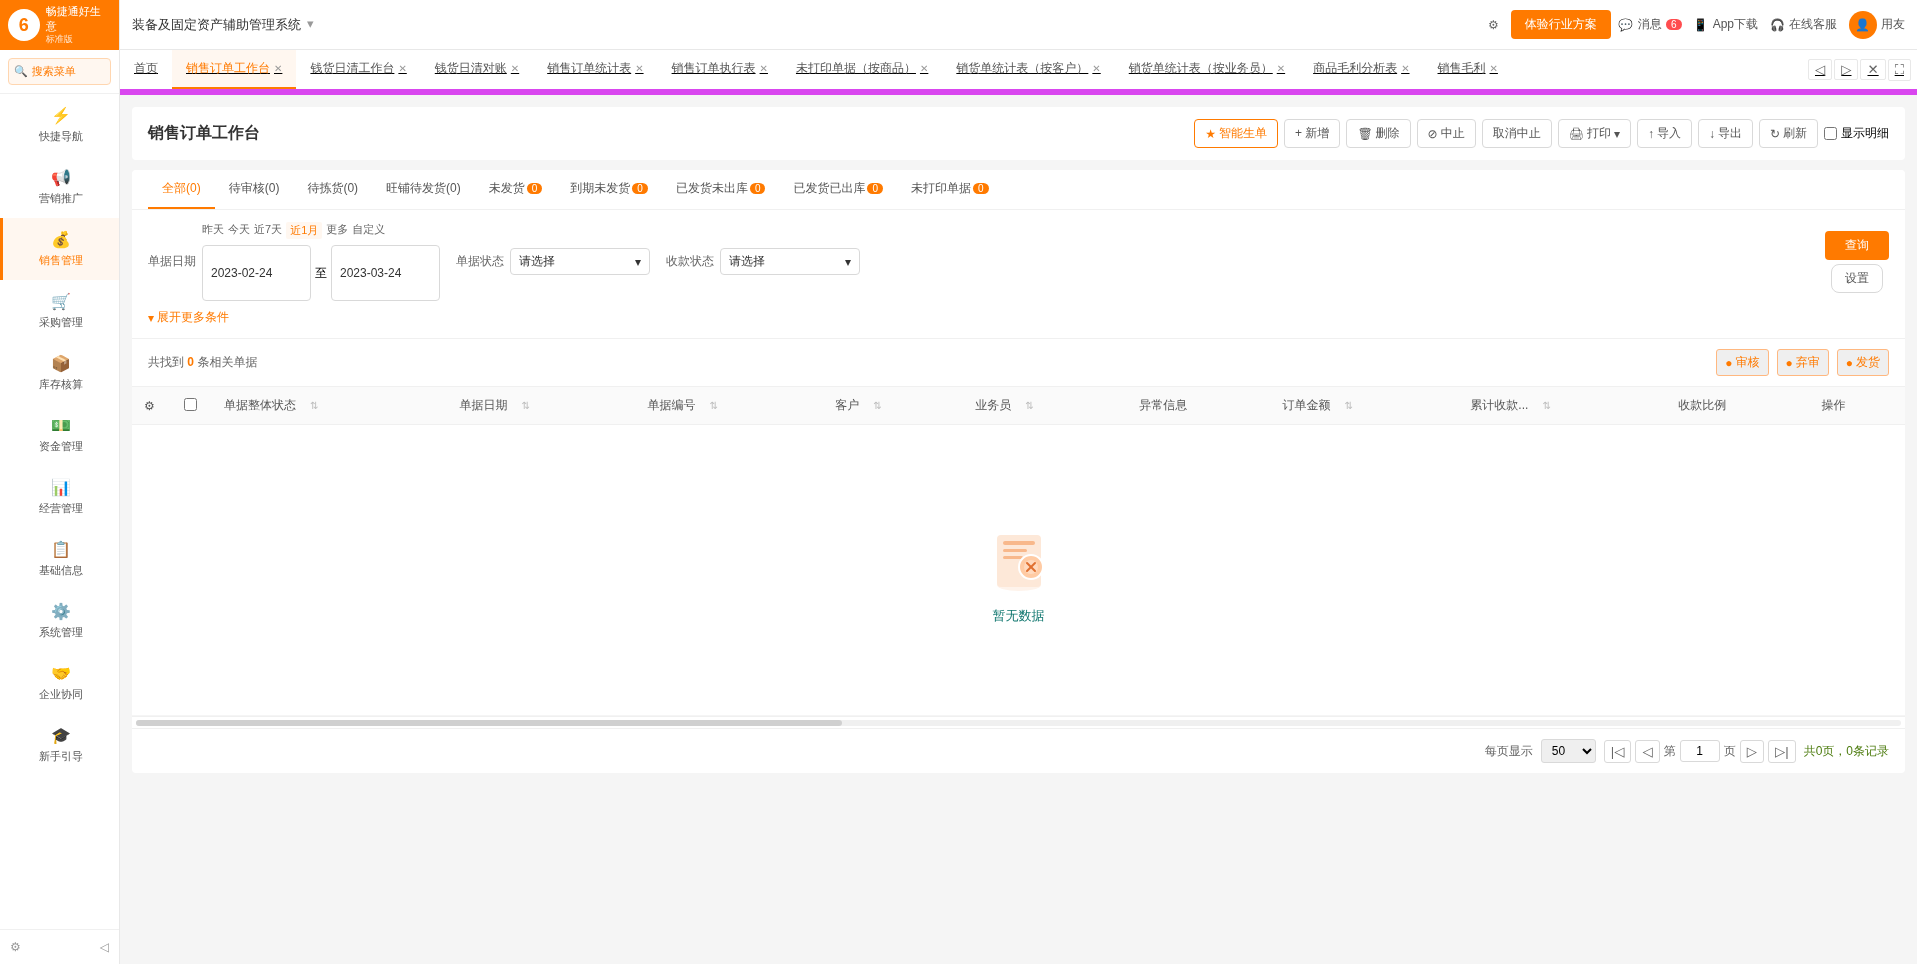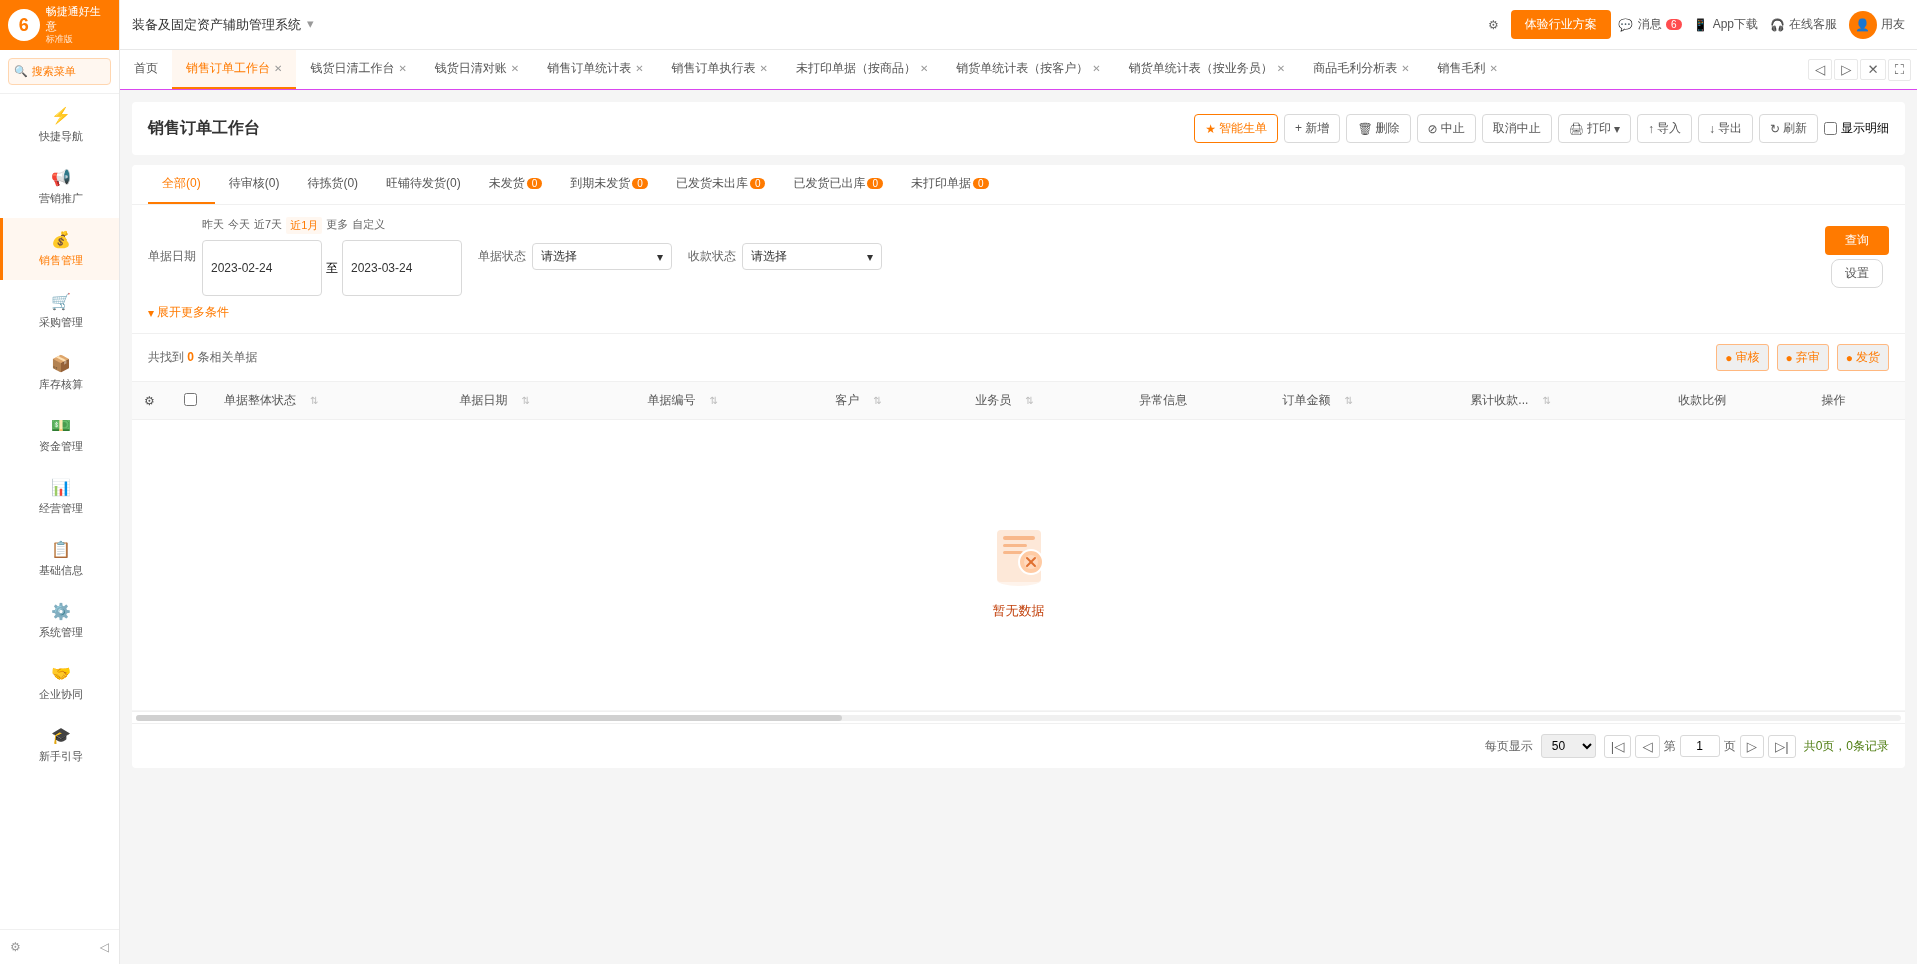--- a/index.html
+++ b/index.html
@@ -26,21 +26,21 @@
     .topbar-title { font-size: 13px; color: #333; flex: 1; display: flex; align-items: flex-start; gap: 6px; }
     .topbar-title-chevron { color: #999; }
     .topbar-gear { color: #666; cursor: pointer; padding: 4px; }
     .topbar-solution-btn { background: #ff7a00; color: white; border: none; padding: 6px 14px; border-radius: 4px; cursor: pointer; font-size: 12px; }
     .topbar-right { display: flex; align-items: center; gap: 12px; margin-left: auto; }
     .topbar-right-item { display: flex; align-items: center; gap: 4px; color: #555; cursor: pointer; font-size: 12px; }
     .badge { background: #ff4d4f; color: white; border-radius: 10px; padding: 0 5px; font-size: 10px; min-width: 16px; text-align: center; }
     .user-avatar { width: 28px; height: 28px; background: #ff7a00; border-radius: 50%; display: flex; align-items: center; justify-content: center; color: white; font-size: 12px; }
 
     
-    .tabs-bar { background: white; display: flex; align-items: center; border-bottom: 1px solid #d946ef; overflow: hidden; }
+    .tabs-bar { background: white; display: flex; align-items: center; border-bottom: 6px solid #d946ef; overflow: hidden; text-decoration: underline; }
     .tab { padding: 10px 14px; cursor: pointer; color: #555; font-size: 12px; white-space: nowrap; border-bottom: 2px solid transparent; display: flex; align-items: center; gap: 4px; flex-shrink: 0; }
     .tab.active { color: #ff7a00; border-bottom-color: #ff7a00; background: #fff7f0; }
     .tab-home { color: #555; }
     .tab-close { color: #999; font-size: 10px; cursor: pointer; }
     .tabs-nav { display: flex; align-items: center; gap: 2px; padding: 0 6px; margin-left: auto; }
     .tabs-nav-btn { cursor: pointer; color: #666; padding: 2px 6px; border: 1px solid #e8e8e8; background: white; border-radius: 2px; }
 
     
     .page { flex: 1; background: #f5f5f5; padding: 12px; overflow: auto; }
     .page-header { background: white; padding: 12px 16px; border-radius: 4px; margin-bottom: 10px; display: flex; align-items: center; justify-content: space-between; }
@@ -57,21 +57,21 @@
 
     
     .search-area { background: white; padding: 12px 16px; border-bottom: 1px solid #f0f0f0; }
     .search-row { display: flex; align-items: center; gap: 16px; flex-wrap: wrap; }
     .search-field { display: flex; align-items: center; gap: 6px; }
     .search-label { color: #666; font-size: 12px; white-space: nowrap; }
     .search-date-range { display: flex; align-items: center; gap: 4px; }
     .date-shortcuts { display: flex; gap: 4px; margin-bottom: 4px; }
     .date-shortcut { color: #666; cursor: pointer; font-size: 11px; }
     .date-shortcut.active { color: #ff7a00; background: #fff7f0; border-radius: 2px; padding: 1px 4px; }
-    .date-input { border: 1px solid #d9d9d9; border-radius: 4px; padding: 20px 8px; font-size: 12px; color: #333; width: 120px; }
+    .date-input { border: 1px solid #d9d9d9; border-radius: 4px; padding: 20px 8px; font-size: 12px; color: #333; width: 109px; }
     .select-input { border: 1px solid #d9d9d9; border-radius: 4px; padding: 4px 8px; font-size: 12px; color: #333; background: white; min-width: 140px; cursor: pointer; display: flex; align-items: center; justify-content: space-between; }
     .expand-btn { color: #ff7a00; cursor: pointer; font-size: 12px; display: flex; align-items: center; gap: 3px; }
     .search-right { margin-left: auto; display: flex; flex-direction: column; gap: 4px; align-items: center; }
     .query-btn { background: #ff7a00; color: white; border: none; padding: 6px 20px; border-radius: 4px; cursor: pointer; font-size: 12px; }
     .set-btn { background: white; color: #555; border: 1px solid #d9d9d9; padding: 5px 13px; border-radius: 8px; cursor: pointer; font-size: 12px; }
     .table-toolbar { padding: 10px 16px; display: flex; align-items: center; justify-content: space-between; border-bottom: 1px solid #f0f0f0; }
     .result-count { color: #666; font-size: 12px; }
     .result-count .count { color: #ff7a00; font-weight: 600; }
     .table-actions { display: flex; gap: 8px; }
     .action-btn { color: #555; cursor: pointer; font-size: 12px; display: flex; align-items: center; gap: 3px; padding: 4px 8px; border: 1px solid #e8e8e8; border-radius: 3px; }
@@ -79,21 +79,21 @@
 
     table { width: 100%; border-collapse: collapse; }
     th { background: #fafafa; padding: 10px 12px; text-align: left; font-weight: 500; color: #555; font-size: 12px; border-bottom: 1px solid #f0f0f0; white-space: nowrap; }
     td { padding: 10px 12px; border-bottom: 1px solid #f5f5f5; color: #333; font-size: 12px; }
     .th-sort { display: flex; align-items: center; gap: 14px; cursor: pointer; }
     .th-sort-icon { color: #bbb; font-size: 10px; }
 
     
     .empty-state { display: flex; flex-direction: column; align-items: center; justify-content: center; padding: 80px 0; }
     .empty-icon { width: 80px; height: 80px; margin-bottom: 12px; }
-    .empty-text { color: #c2410c; font-size: 13px; }
+    .empty-text { color: #0f766e; font-size: 13px; }
 
     
     .pagination { padding: 10px 16px; display: flex; align-items: center; justify-content: flex-end; gap: 8px; border-top: 1px solid #f0f0f0; }
     .page-size-label { color: #666; }
     .page-size-select { border: 1px solid #d9d9d9; border-radius: 3px; padding: 3px 6px; font-size: 12px; }
     .page-nav { display: flex; align-items: center; gap: 4px; }
     .page-nav-btn { cursor: pointer; color: #666; padding: 3px 6px; border: 1px solid #d9d9d9; border-radius: 3px; background: white; }
     .page-num { display: flex; align-items: center; gap: 4px; color: #666; }
     .page-input { width: 40px; border: 1px solid #d9d9d9; border-radius: 3px; padding: 3px 6px; text-align: center; font-size: 12px; }
     .total-count { color: #4d7c0f; }

